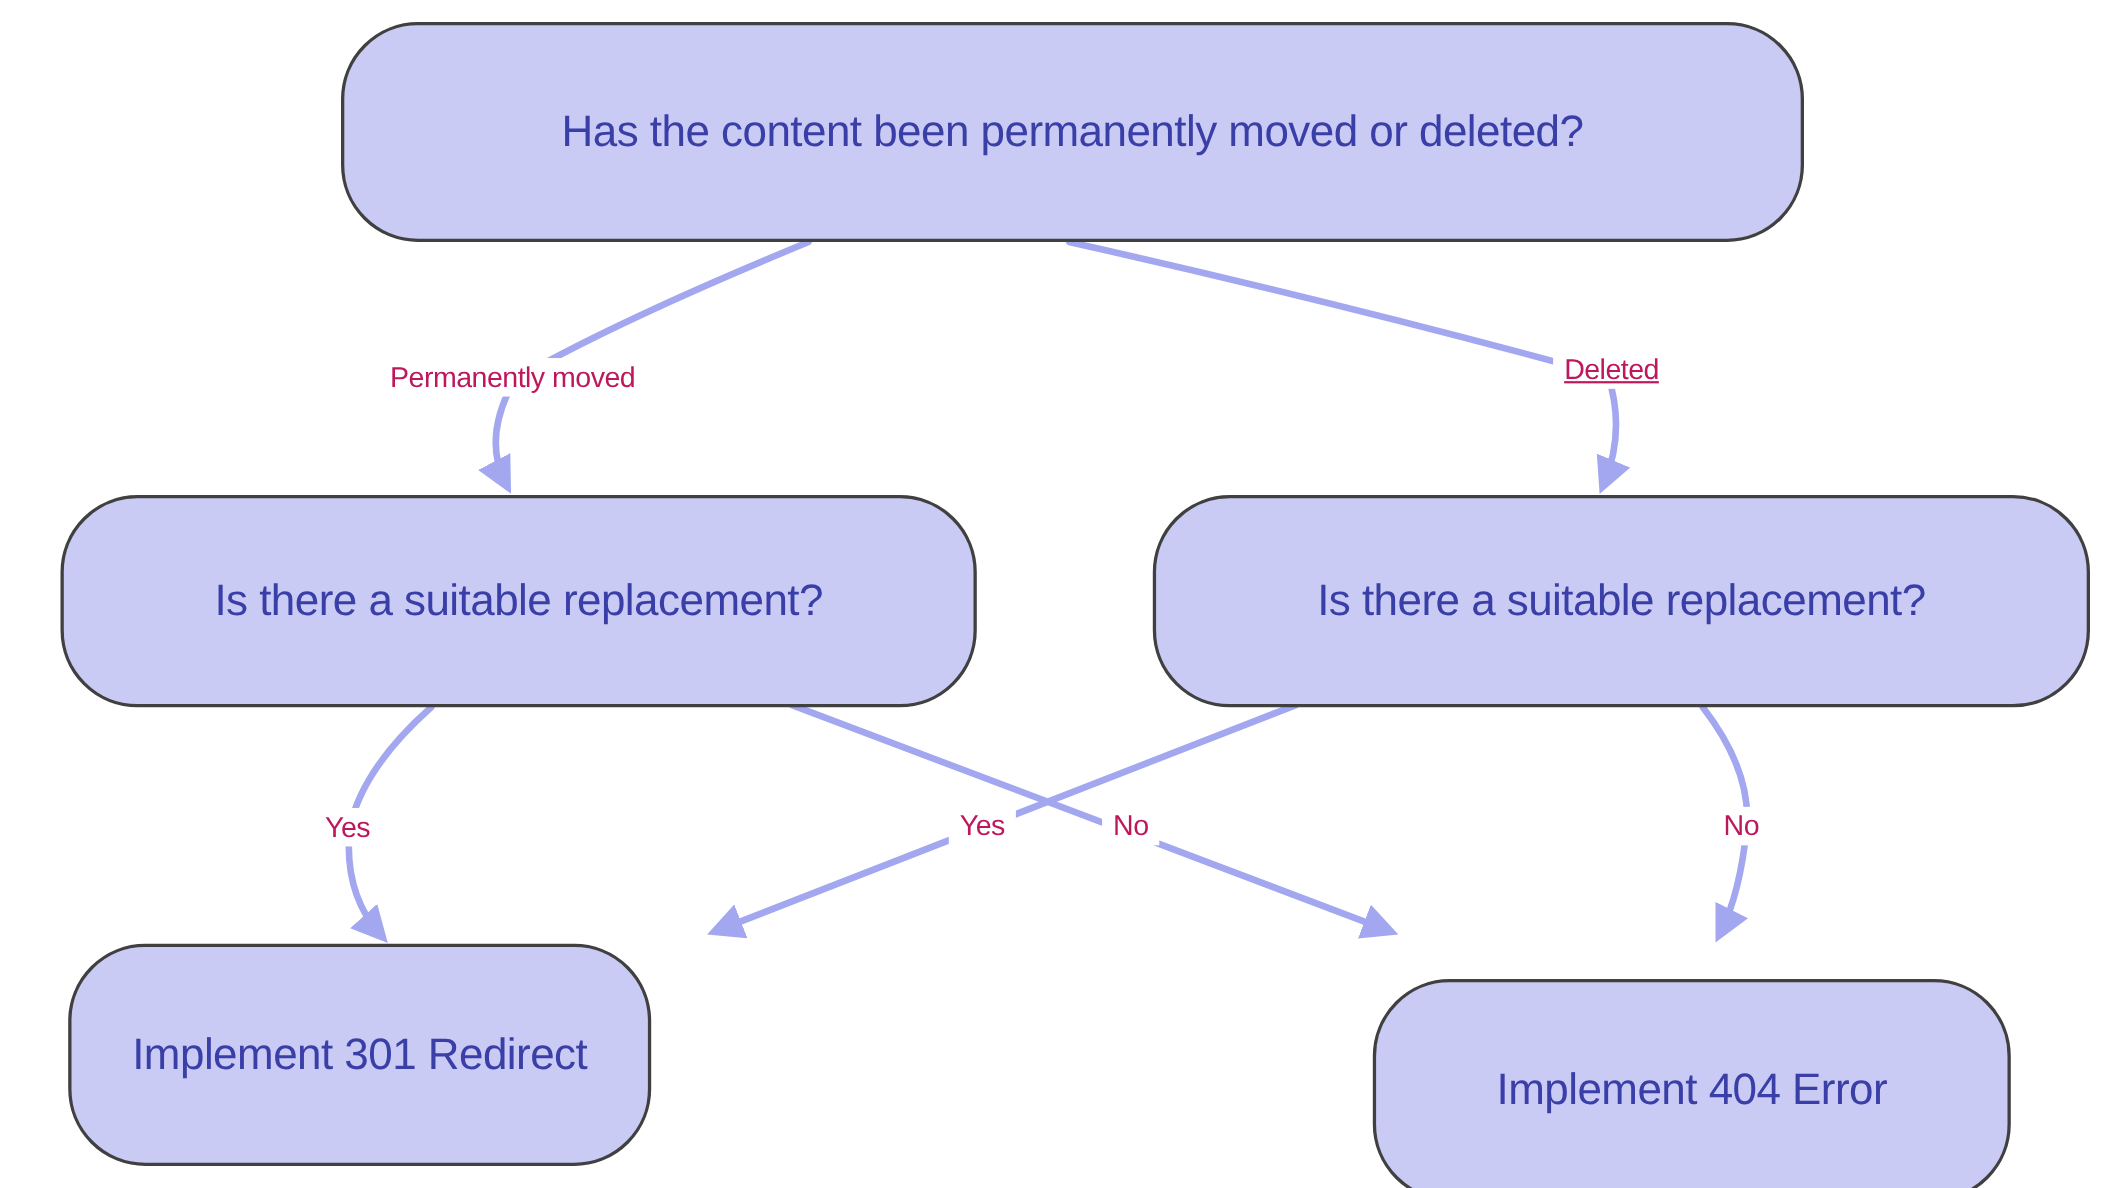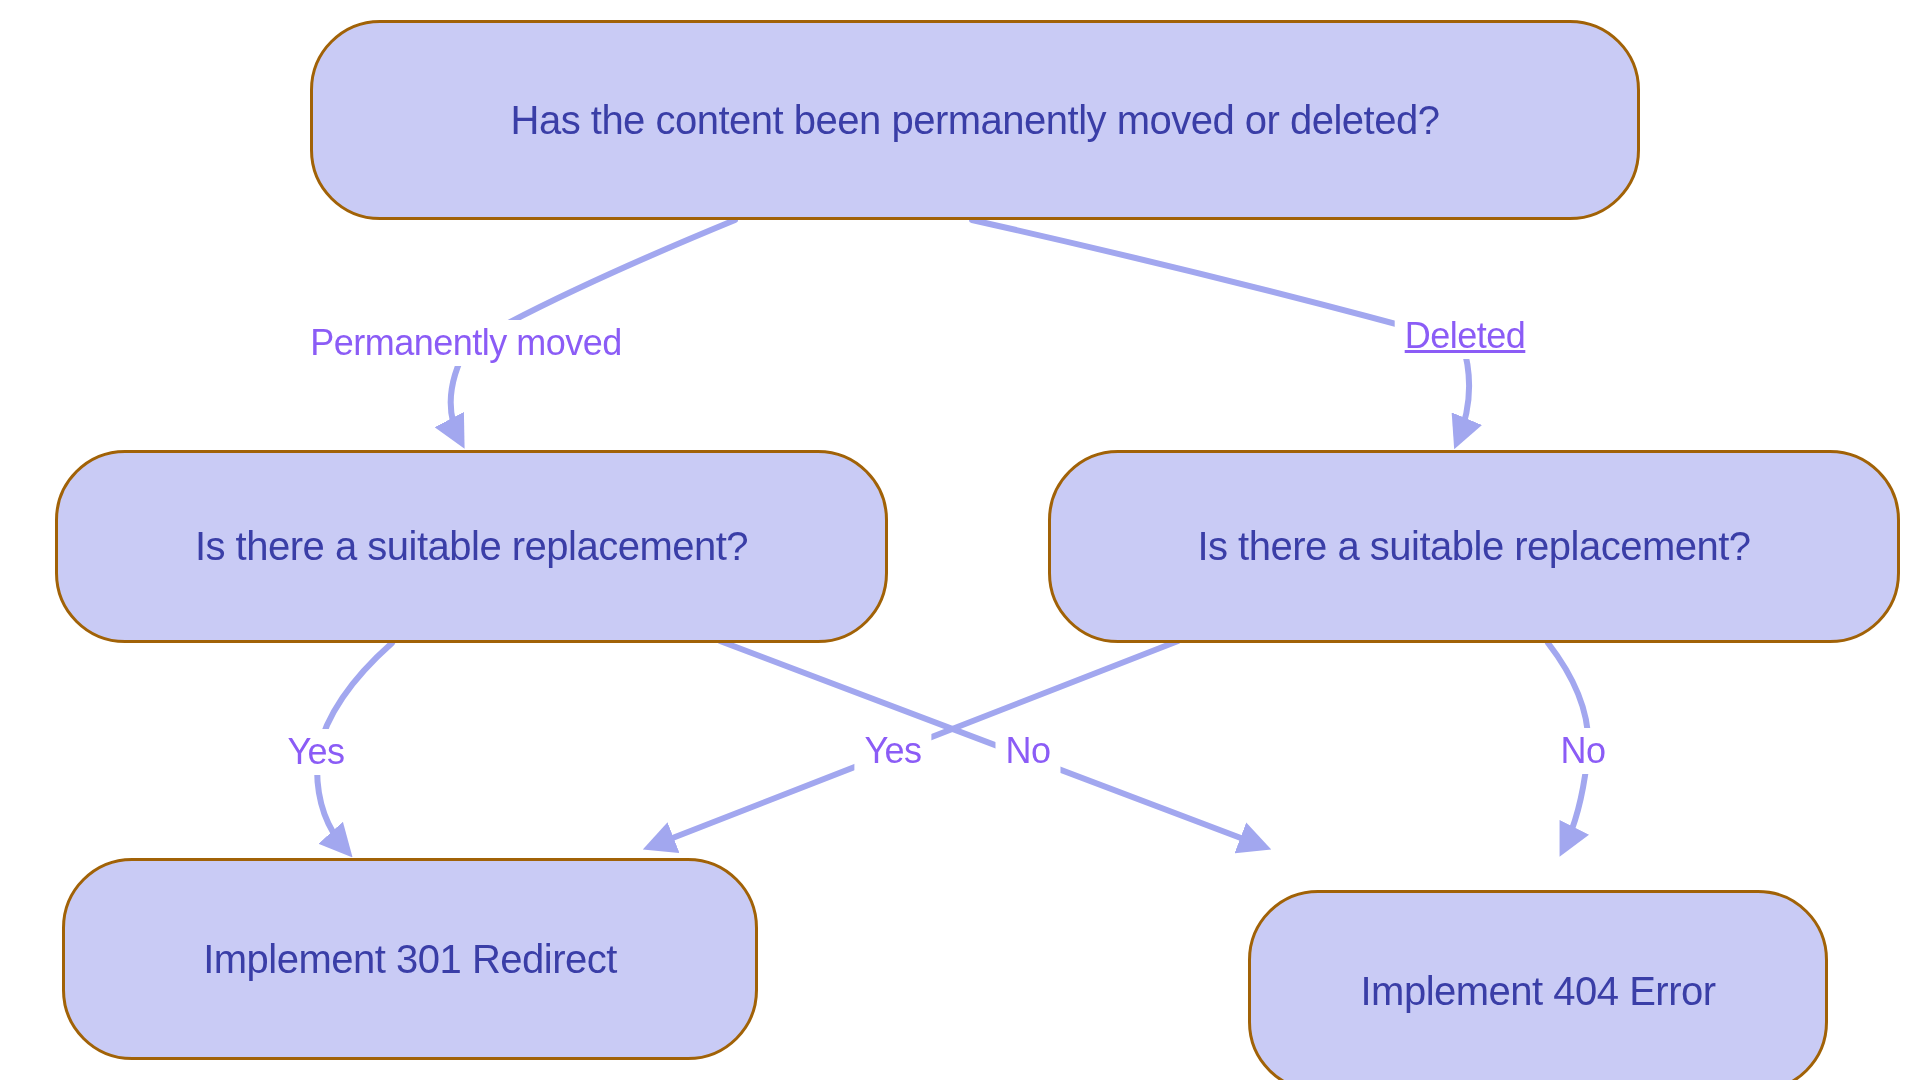--- a/index.html
+++ b/index.html
@@ -19,43 +19,43 @@
     position: absolute;
     left: 0; top: 0;
     width: 1920px; height: 1080px;
     z-index: 1;
   }
   .node {
     position: absolute;
     z-index: 2;
     box-sizing: border-box;
     background: #c9cbf5;
-    border: 3px solid #a16207;
+    border: 3px solid #404040;
     border-radius: 70px;
     display: flex;
     align-items: center;
     justify-content: center;
     text-align: center;
     color: #3a3ea7;
     font-size: 40px;
     letter-spacing: -0.5px;
     padding: 0 30px;
   }
   .node-root        { left: 310px;  top: 20px;  width: 1330px; height: 200px; }
   .node-mid-left    { left: 55px;   top: 450px; width: 833px;  height: 193px; }
   .node-mid-right   { left: 1048px; top: 450px; width: 852px;  height: 193px; }
-  .node-bottom-left { left: 62px;   top: 858px; width: 696px;  height: 202px; }
+  .node-bottom-left { left: 62px;   top: 858px; width: 530px;  height: 202px; }
   .node-bottom-right{ left: 1248px; top: 858px; width: 580px;  height: 202px; margin-top: 32px; }
   .edge-label {
     position: absolute;
     z-index: 3;
     transform: translate(-50%, -50%);
     background: #ffffff;
-    color: #8b5cf6;
-    font-size: 36px;
+    color: #be185d;
+    font-size: 26px;
     letter-spacing: -0.5px;
     padding: 2px 10px;
     white-space: nowrap;
   }
   .lbl-permanently-moved { left: 466px;  top: 343px; }
   .lbl-deleted           { left: 1465px; top: 336px; text-decoration: underline; }
   .lbl-yes-left          { left: 316px;  top: 752px; }
   .lbl-yes-center        { left: 893px;  top: 751px; }
   .lbl-no-center         { left: 1028px; top: 751px; }
   .lbl-no-right          { left: 1583px; top: 751px; }

